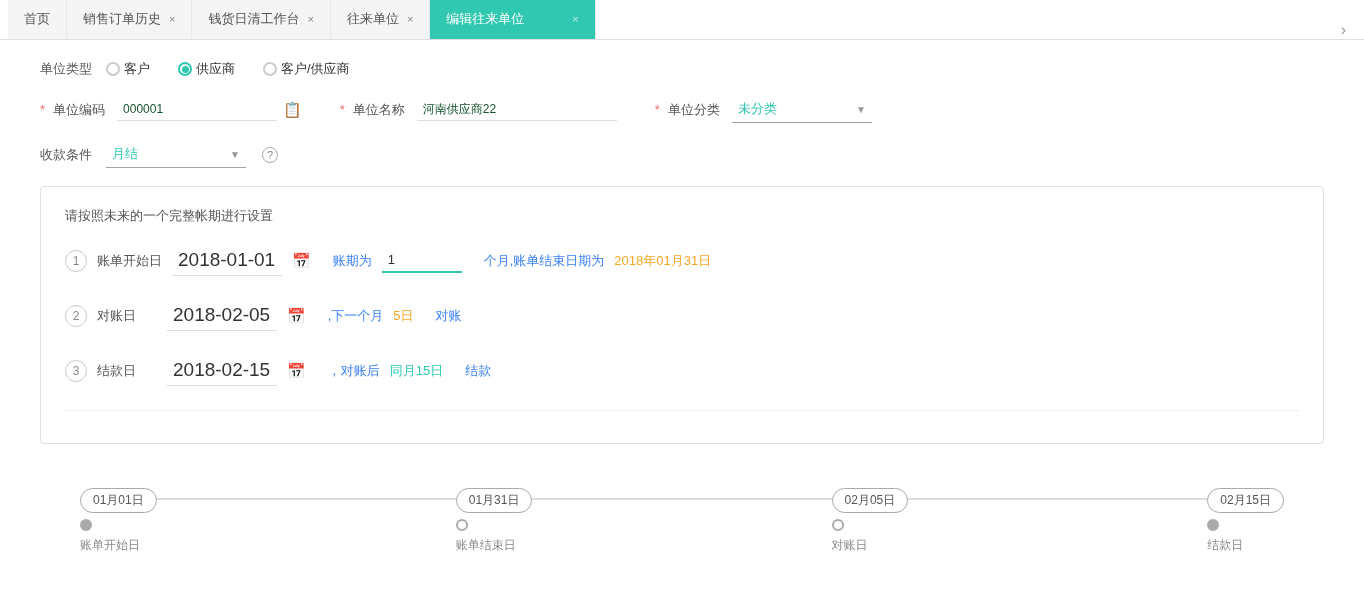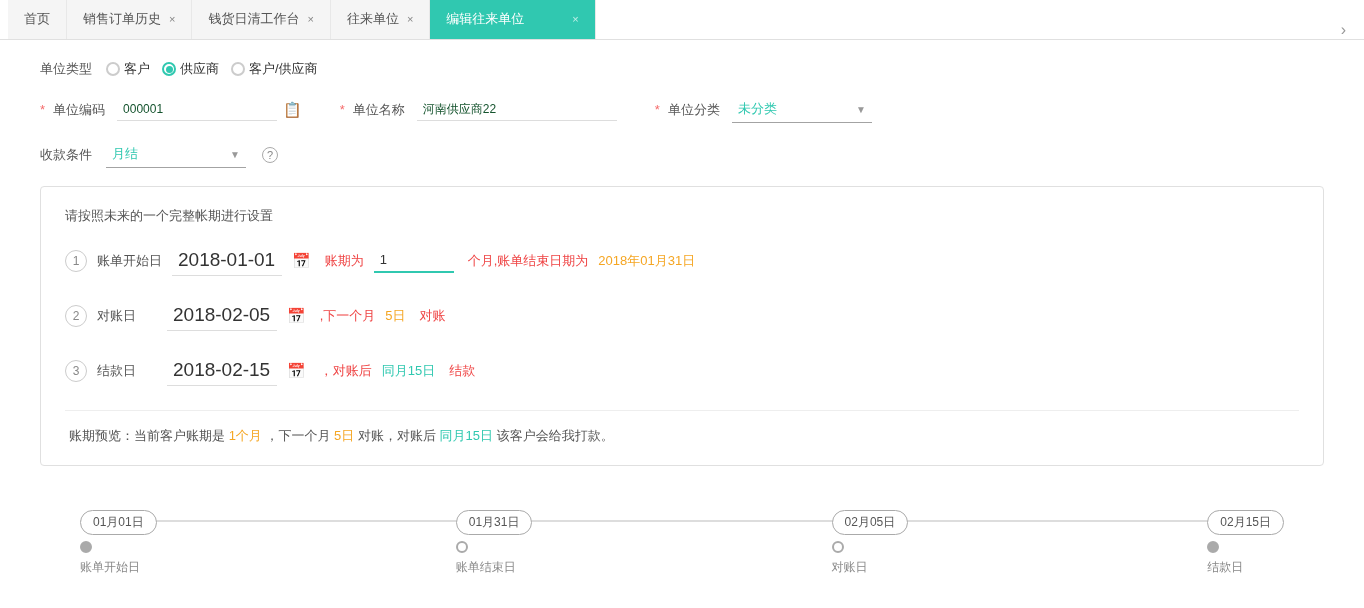--- a/index.html
+++ b/index.html
@@ -66,21 +66,21 @@
       margin-right: 6px;
       white-space: nowrap;
     }
     .required-star {
       color: #f56c6c;
       margin-right: 2px;
     }
     .radio-group {
       display: flex;
       align-items: center;
-      gap: 12px;
+      gap: 28px;
     }
     .radio-item {
       display: flex;
       align-items: center;
       gap: 4px;
       cursor: pointer;
     }
     .radio-circle {
       width: 14px;
       height: 14px;
@@ -201,22 +201,22 @@
       border: none;
       border-bottom: 1px solid #ddd;
       outline: none;
       padding: 4px 6px;
       font-size: 19px;
       color: #333;
       width: 110px;
       background: transparent;
     }
     .step-description {
-      color: #ef4444;
-      margin-left: 4px;
+      color: #3b82f6;
+      margin-left: 12px;
     }
     .highlight-orange {
       color: #f5a623;
     }
     .highlight-teal {
       color: #30c8b0;
     }
     .period-input {
       border: none;
       border-bottom: 2px solid #30c8b0;
@@ -413,29 +413,20 @@
       <span class="step-label">结款日</span>
       <input class="step-date-input" type="text" value="2018-02-15" style="">
       <span class="calendar-icon">📅</span>
       <span class="step-description">，对账后</span>
       <span class="highlight-teal">同月15日</span>
       <span class="step-description">结款</span>
     </div>
 
     <div class="divider"></div>
 
-    <div class="preview-text">
-      <span>账期预览：当前客户账期是</span>
-      <span class="highlight-orange">1个月</span>
-      <span>，下一个月</span>
-      <span class="highlight-orange">5日</span>
-      <span>对账，对账后</span>
-      <span class="highlight-teal">同月15日</span>
-      <span>该客户会给我打款。</span>
-    </div>
   </div>
 
   <div class="timeline-container">
     <div class="timeline-line"></div>
     <div class="timeline-points">
       <div class="timeline-point">
         <div class="timeline-pill">01月01日</div>
         <div class="timeline-dot start"></div>
         <div class="timeline-sublabel">账单开始日</div>
       </div>

